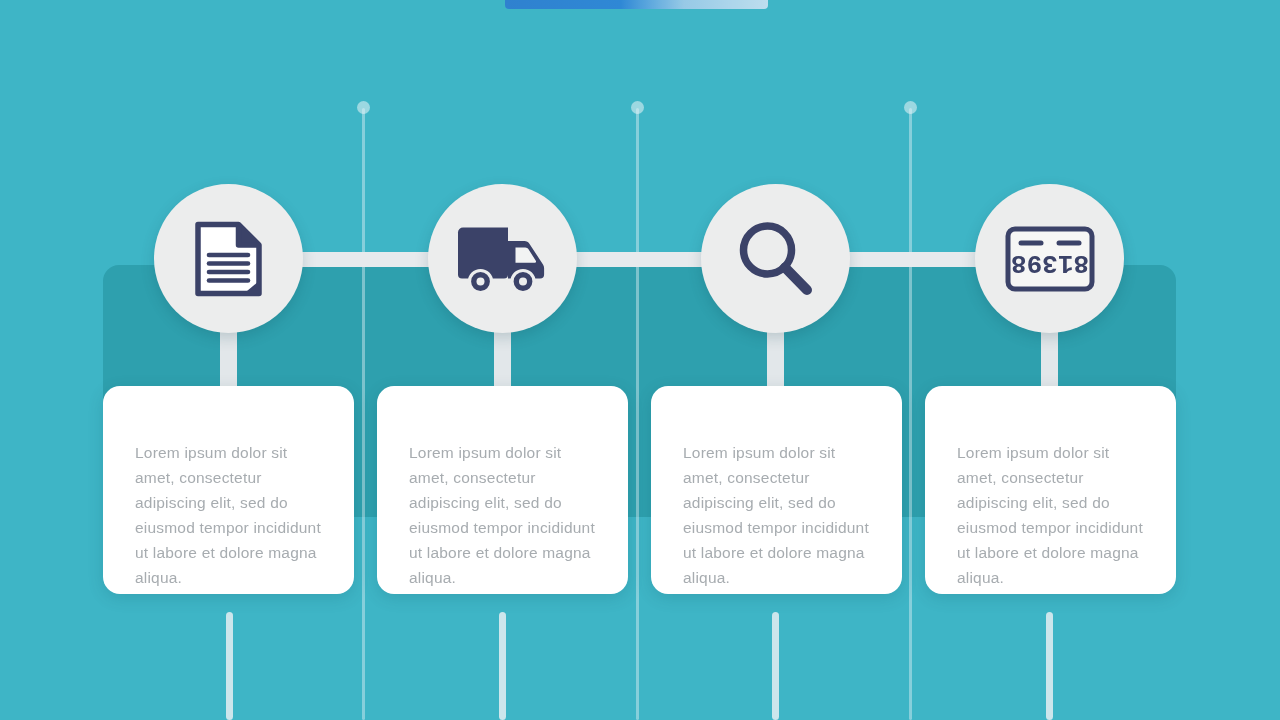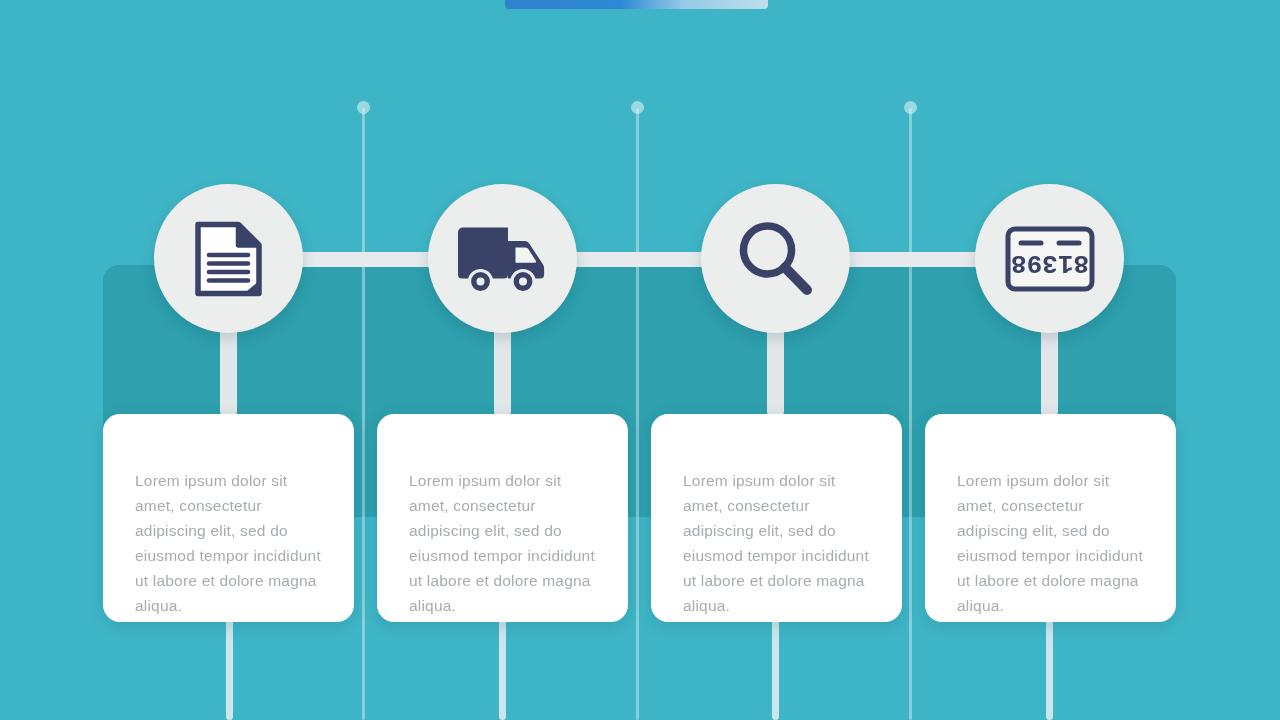--- a/index.html
+++ b/index.html
@@ -80,21 +80,21 @@
     border-radius:50%;
     background:#eceded;
     box-shadow:0 5px 14px rgba(10,60,70,0.18);
     display:flex; align-items:center; justify-content:center;
   }
   .node-circle svg { display:block; }
 
   
   .info-card {
     position:absolute;
-    top:414px;
+    top:386px;
     width:251px; height:208px;
     background:#ffffff;
     border-radius:17px;
     box-shadow:0 4px 16px rgba(12,70,80,0.16);
     padding:54px 28px 0 32px;
   }
   .card-text {
     font-size:15.5px;
     line-height:25px;
     color:#a7acb0;

